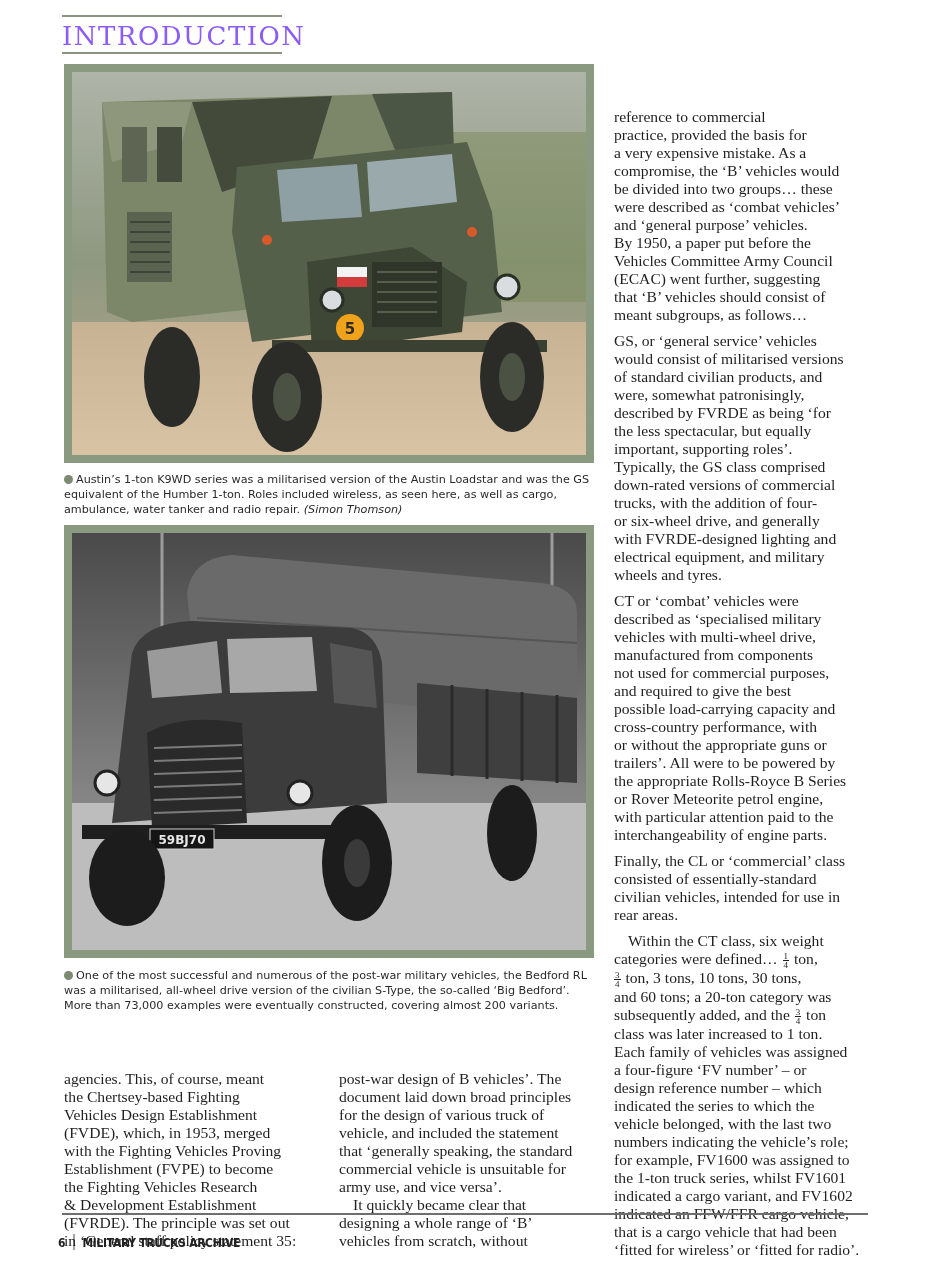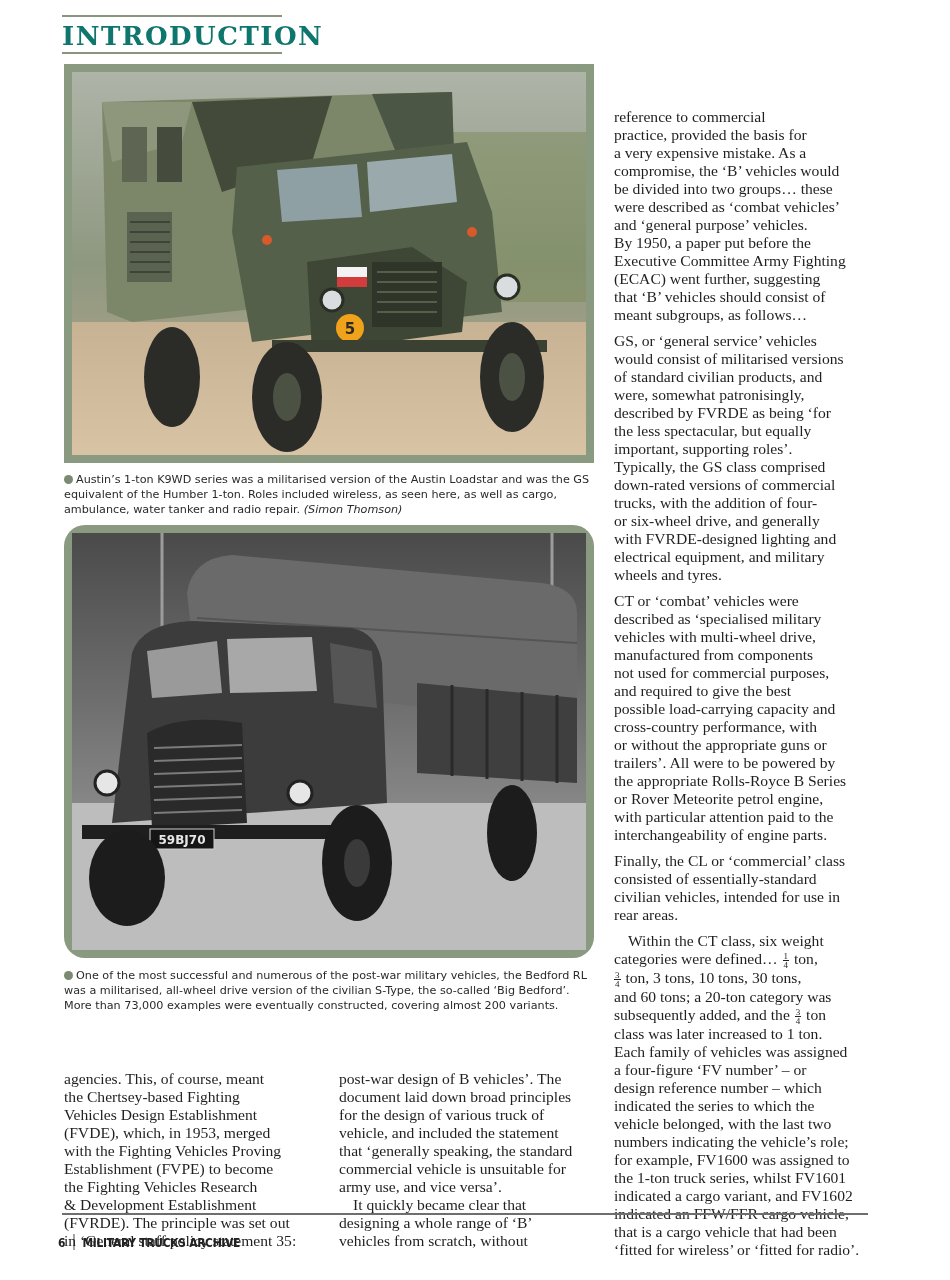--- a/index.html
+++ b/index.html
@@ -1,19 +1,19 @@
 <!DOCTYPE html>
 <html><head>
 <meta charset="utf-8">
 <style>
   html, body { margin:0; padding:0; background:#ffffff; }
   body { width:950px; height:1280px; position:relative; overflow:hidden; font-family:"DejaVu Serif", serif; color:#1f1f1f; }
   .title-wrap { position:absolute; left:62px; top:15px; width:220px; }
   .title-rule { height:2px; background:#8a957f; }
-  .title { font-family:"DejaVu Serif", serif; font-weight:bold; font-size:26px; letter-spacing:1.5px; color:#0f766e; line-height:30px; margin:4px 0 1px 0; white-space:nowrap; }
+  .title { font-family:"DejaVu Serif", serif; font-weight:normal; font-size:26px; letter-spacing:1.5px; color:#8b5cf6; line-height:30px; margin:4px 0 1px 0; white-space:nowrap; }
   .photo { position:absolute; left:64px; width:530px; background:#8a9a80; box-sizing:border-box; padding:8px; }
   .photo svg { display:block; width:100%; height:100%; }
   .caption { position:absolute; left:64px; width:530px; font-family:"DejaVu Sans", sans-serif; font-size:11.2px; line-height:15px; color:#2a2a2a; }
   .caption .dot { display:inline-block; width:9px; height:9px; border-radius:50%; background:#7d8a72; margin-right:3px; vertical-align:-0.5px; }
   .caption i { font-style:italic; }
   .col { position:absolute; font-family:"Liberation Serif", serif; font-size:15.6px; line-height:18px; color:#1f1f1f;margin-top:46px; }
   .col p { margin:0 0 8px 0; }
   .col p.tight { margin-bottom:0; }
   .line { display:block; white-space:nowrap; }
   .frac { display:inline-block; vertical-align:middle; font-size:9px; line-height:8px; text-align:center; margin:0 1px; }
@@ -95,21 +95,21 @@
     <ellipse cx="215" cy="325" rx="35" ry="55" fill="#2b2b28"></ellipse>
     <ellipse cx="215" cy="325" rx="14" ry="24" fill="#4b5244"></ellipse>
     <ellipse cx="440" cy="305" rx="32" ry="55" fill="#2b2b28"></ellipse>
     <ellipse cx="440" cy="305" rx="13" ry="24" fill="#4b5244"></ellipse>
   </svg>
 </div>
 <div class="caption" style="top:472px;">
   <span class="dot"></span><span>Austin’s 1-ton K9WD series was a militarised version of the Austin Loadstar and was the GS equivalent of the Humber 1-ton. Roles included wireless, as seen here, as well as cargo, ambulance, water tanker and radio repair.</span> <i>(Simon Thomson)</i>
 </div>
 
-<div class="photo" style="top:525px; height:433px;border-radius:21px;">
+<div class="photo" style="top:525px; height:433px;">
   <svg viewBox="0 0 514 417" preserveAspectRatio="none">
     <defs>
       <linearGradient id="bg2" x1="0" y1="0" x2="0" y2="1">
         <stop offset="0" stop-color="#4a4a4a"></stop>
         <stop offset="0.4" stop-color="#6e6e6e"></stop>
         <stop offset="1" stop-color="#a9a9a9"></stop>
       </linearGradient>
     </defs>
     <rect width="514" height="417" fill="url(#bg2)"></rect>
     <rect y="270" width="514" height="147" fill="#bdbdbd"></rect>
@@ -195,21 +195,21 @@
 <div class="col" style="left:614px; top:62px; width:262px;">
   <p>
     <span class="line">reference to commercial</span>
     <span class="line">practice, provided the basis for</span>
     <span class="line">a very expensive mistake. As a</span>
     <span class="line">compromise, the ‘B’ vehicles would</span>
     <span class="line">be divided into two groups… these</span>
     <span class="line">were described as ‘combat vehicles’</span>
     <span class="line">and ‘general purpose’ vehicles.</span>
     <span class="line">By 1950, a paper put before the</span>
-    <span class="line">Executive Committee Army Fighting</span>
+    <span class="line">Vehicles Committee Army Council</span>
     <span class="line">(ECAC) went further, suggesting</span>
     <span class="line">that ‘B’ vehicles should consist of</span>
     <span class="line">meant subgroups, as follows…</span>
   </p>
   <p>
     <span class="line">GS, or ‘general service’ vehicles</span>
     <span class="line">would consist of militarised versions</span>
     <span class="line">of standard civilian products, and</span>
     <span class="line">were, somewhat patronisingly,</span>
     <span class="line">described by FVRDE as being ‘for</span>

